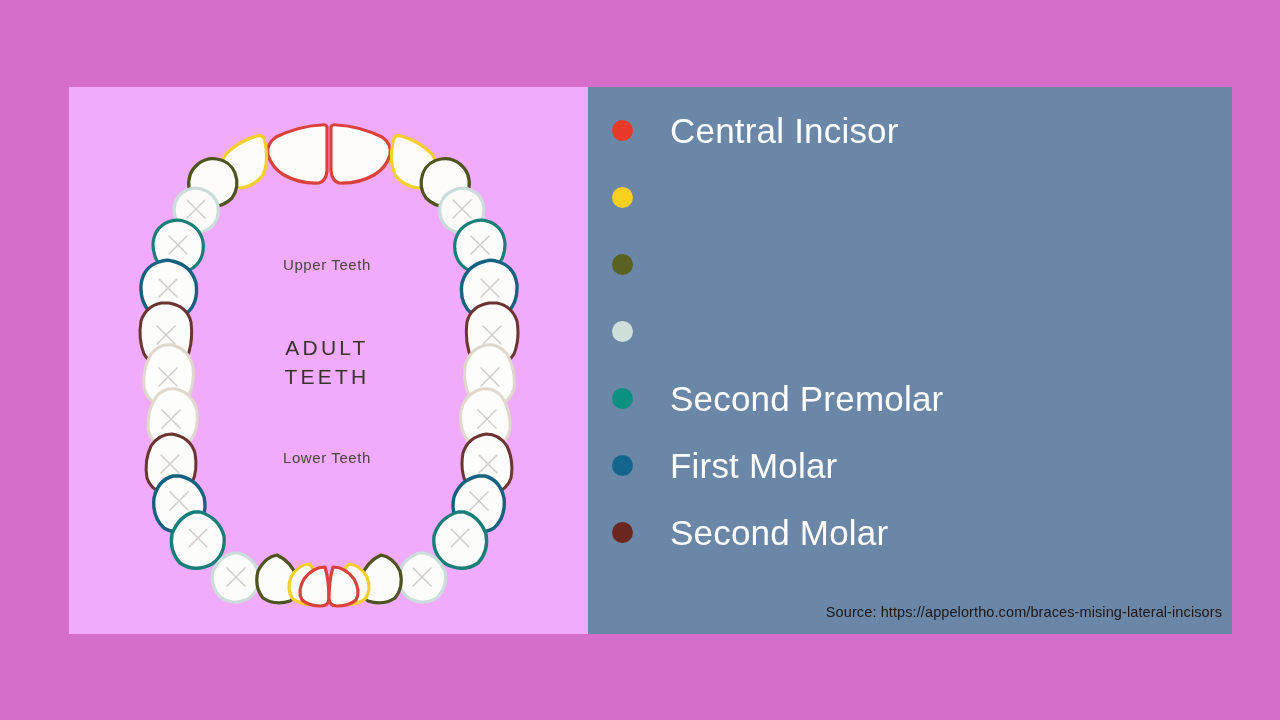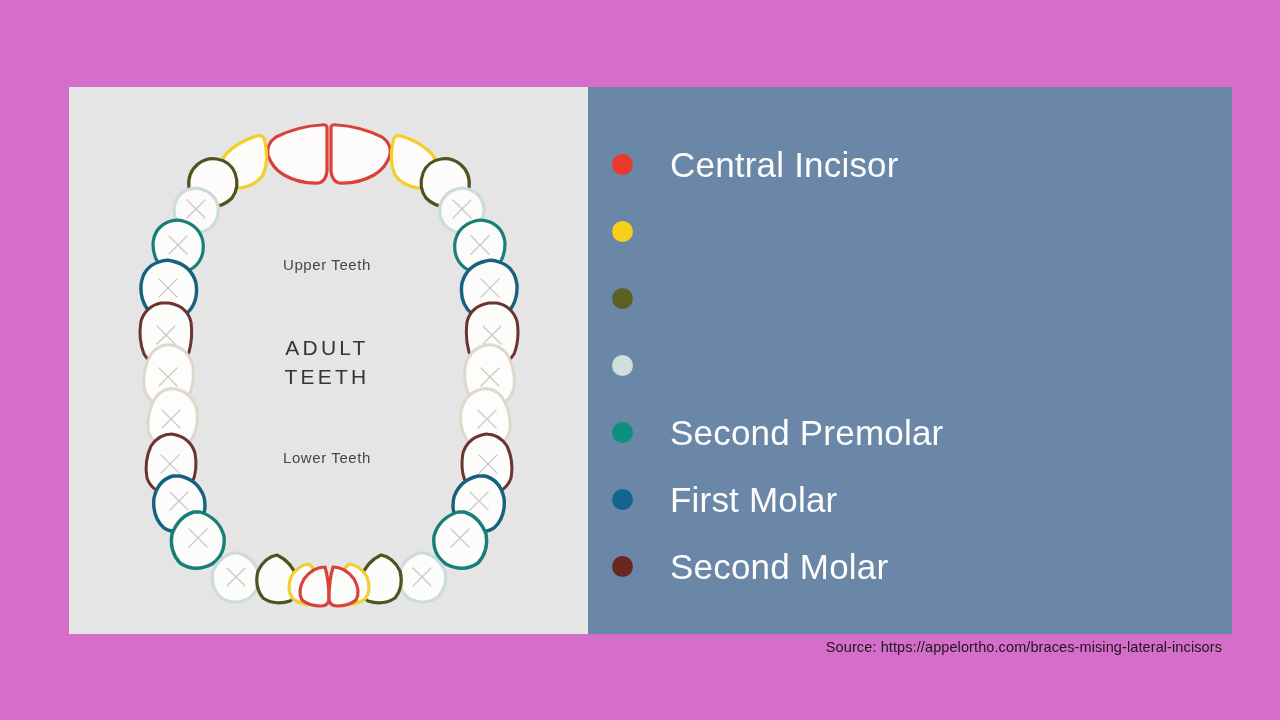--- a/index.html
+++ b/index.html
@@ -19,21 +19,21 @@
     inset: 0;
   }
 
   
   .diagram-panel {
     position: absolute;
     left: 69px;
     top: 87px;
     width: 519px;
     height: 547px;
-    background: #e5e5e5;
+    background: #f0abfc;
     overflow: hidden;
   }
   .arch-svg {
     position: absolute;
     left: 0;
     top: 0;
     width: 519px;
     height: 547px;
     display: block;
   }
@@ -65,23 +65,23 @@
     position: absolute;
     left: 588px;
     top: 87px;
     width: 644px;
     height: 547px;
     background: #6b87a7;
   }
   .legend-list {
     position: absolute;
     left: 0;
-    top: 12px;
+    top: 0;
     width: 100%;
-    padding-top: 32px;
+    padding-top: 10px;
     box-sizing: border-box;
   }
   .legend-row {
     display: flex;
     align-items: center;
     height: 67px;
     padding-left: 24px;
   }
   .legend-dot {
     width: 21px;
@@ -97,21 +97,21 @@
     font-weight: 400;
     line-height: 1;
     letter-spacing: 0.2px;
     white-space: nowrap;
   }
 
   
   .source-caption {
     position: absolute;
     right: 58px;
-    top: 639px;
+    top: 604px;
     color: #1d1717;
     font-family: "Liberation Sans", sans-serif;
     font-size: 14.5px;
     letter-spacing: 0.1px;
     white-space: nowrap;
   }
 </style>
 </head>
 <body>
 

